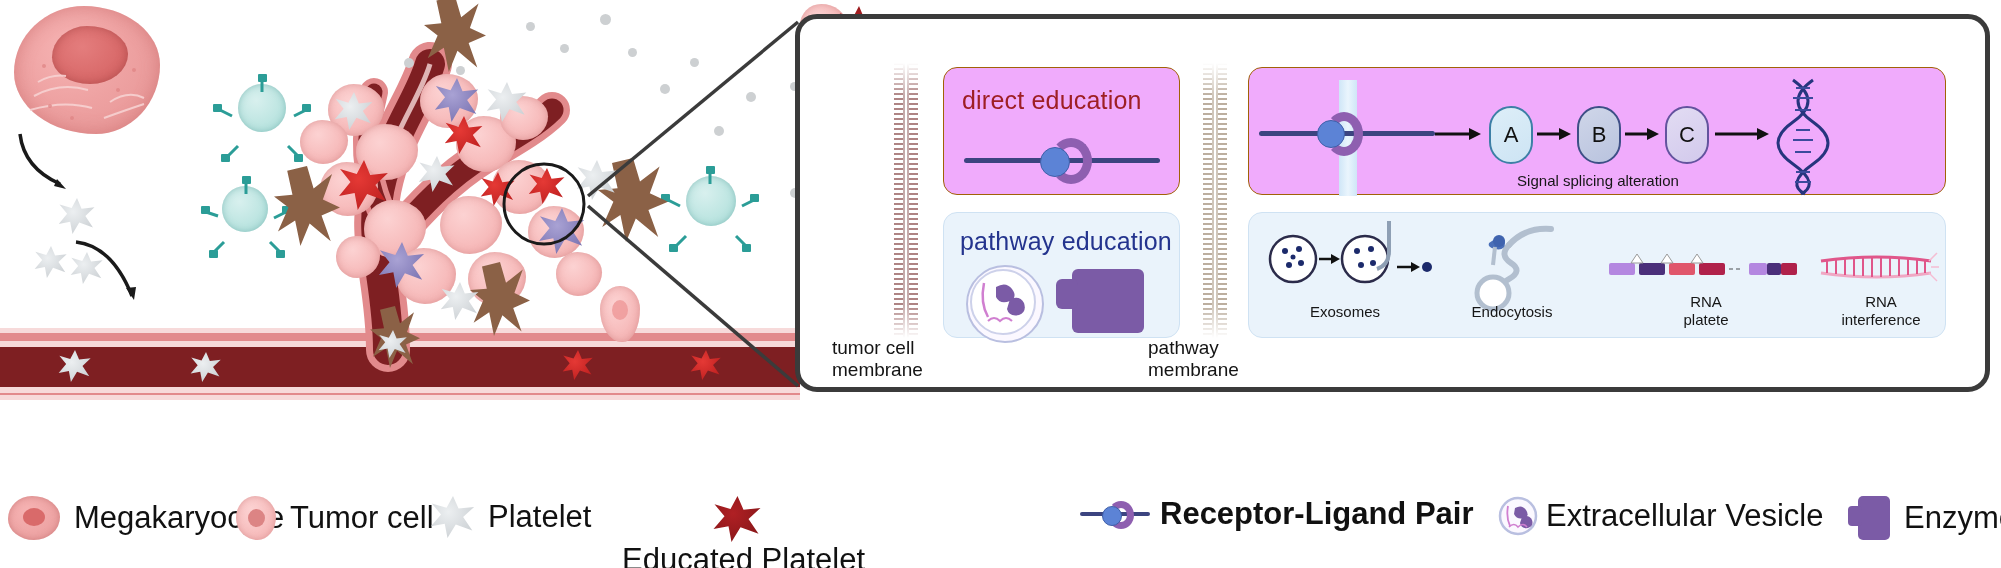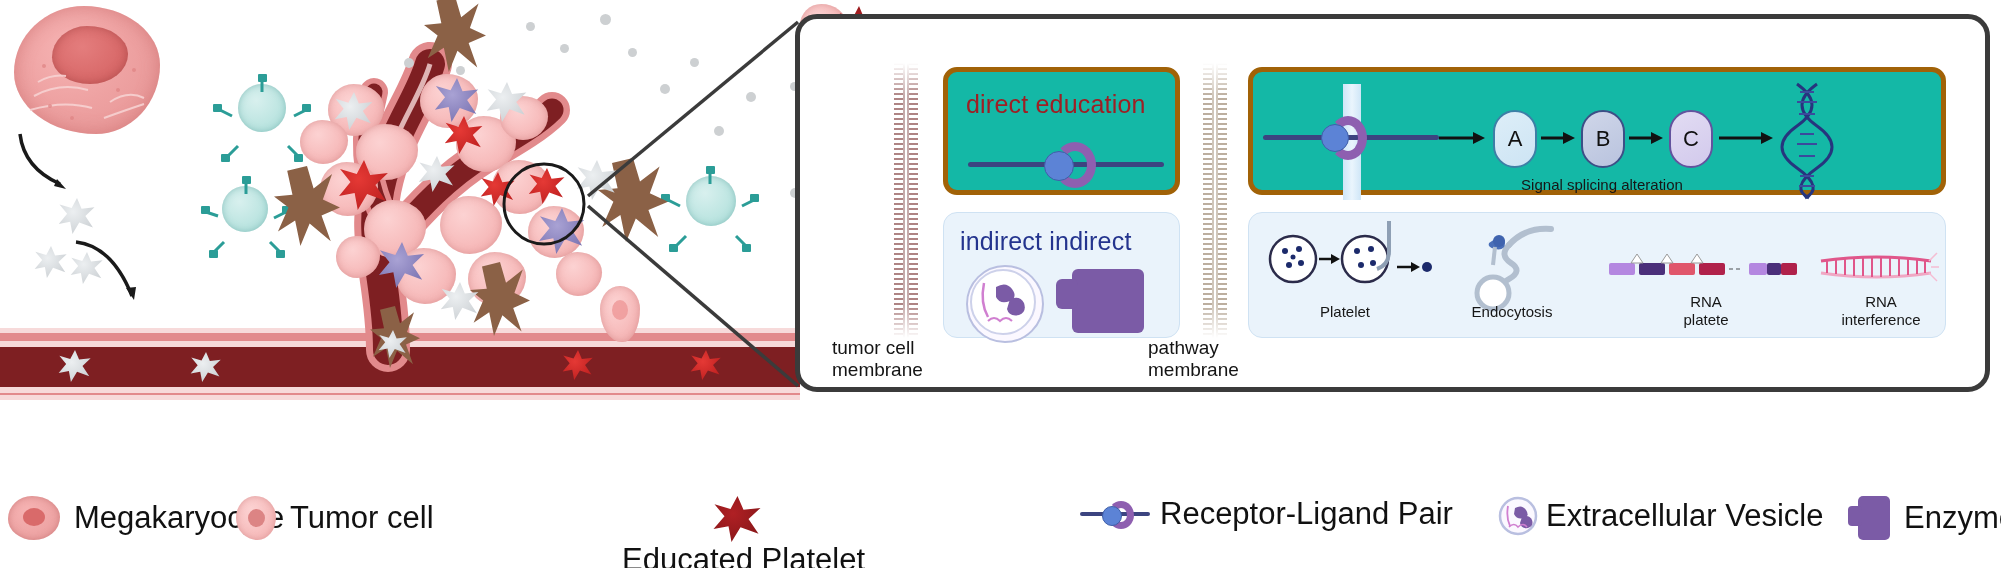--- a/index.html
+++ b/index.html
@@ -56,21 +56,21 @@
 
   .dot{position:absolute;border-radius:50%;background:#cdd0d2;}
 
   .arrowsvg{position:absolute;overflow:visible;}
 
   
   #callout{left:795px;top:14px;width:1195px;height:378px;
     border:5px solid #3b3b3b;border-radius:22px;background:#fff;box-sizing:border-box;}
 
   .panel{position:absolute;box-sizing:border-box;border-radius:14px;}
-  .panel-pink{background:#14b8a6;border:5px solid #a16207;}
+  .panel-pink{background:#f0abfc;border:1px solid #a16207;}
   .panel-blue{background:#eaf3fb;border:1px solid #cfe2f3;}
 
   .p-title{font-size:25px;font-weight:400;letter-spacing:.2px;}
   .t-red{color:#9e1f24;}
   .t-blue{color:#24348e;}
 
   .cap{font-size:15px;color:#161616;text-align:center;line-height:1.18;}
   .memlabel{font-size:19px;color:#141414;line-height:1.18;}
 
   
@@ -304,21 +304,21 @@
 
     <div class="panel panel-pink" style="left:143px;top:48px;width:237px;height:128px;">
       <div class="abs p-title t-red" style="left:18px;top:18px;">direct education</div>
 
       <div class="rl-line" style="left:20px;top:90px;width:196px;"></div>
       <div class="rl-cup" style="left:106px;top:70px;width:42px;height:46px;transform:rotate(0deg);"></div>
       <div class="rl-ball" style="left:96px;top:79px;width:28px;height:28px;"></div>
     </div>
 
     <div class="panel panel-blue" style="left:143px;top:193px;width:237px;height:126px;">
-      <div class="abs p-title t-blue" style="left:16px;top:14px;">indirect indirect</div>
+      <div class="abs p-title t-blue" style="left:16px;top:14px;">pathway education</div>
 
       <div class="ev-ring" style="left:22px;top:52px;width:74px;height:74px;"></div>
       <svg class="arrowsvg" style="left:22px;top:52px;" width="74" height="74">
         <circle cx="37" cy="37" r="32" fill="#fff" stroke="#cdd1ea" stroke-width="2"></circle>
         <path d="M18 18 q-4 20 4 34" stroke="#d07fd0" stroke-width="2.5" fill="none"></path>
         <path d="M30 22 q10 -6 16 2 q6 8 -2 12 q-10 4 -14 -4 z" fill="#7b5ba6"></path>
         <path d="M44 34 q10 -4 14 4 q3 9 -5 12 q-10 2 -12 -6 z" fill="#7b5ba6"></path>
         <path d="M22 56 q6 -6 12 0 q6 -6 12 0" stroke="#d07fd0" stroke-width="2" fill="none"></path>
       </svg>
 
@@ -399,21 +399,21 @@
           <circle cx="94" cy="36" r="3"></circle>
             <circle cx="106" cy="34" r="3"></circle>
           </g>
       </svg>
       <svg class="arrowsvg" style="left:126px;top:2px;" width="60" height="80">
         <path d="M14 6 L14 36 q0 14 -12 18" stroke="#8e9fb4" stroke-width="4" fill="none"></path>
         <line x1="22" y1="52" x2="36" y2="52" stroke="#111" stroke-width="2.5"></line>
         <path d="M36 47 l9 5 l-9 5 z" fill="#111"></path>
         <circle cx="52" cy="52" r="5" fill="#1c2a6b"></circle>
       </svg>
-      <div class="abs cap" style="left:6px;top:90px;width:180px;">Platelet</div>
+      <div class="abs cap" style="left:6px;top:90px;width:180px;">Exosomes</div>
 
       <svg class="arrowsvg" style="left:198px;top:8px;" width="130" height="78">
         <path d="M62 24 q16 -18 42 -16" stroke="#b2bfcf" stroke-width="6" fill="none" stroke-linecap="round"></path>
         <path d="M62 24 q-10 10 2 18 q12 8 -2 16 q-14 8 -18 16" stroke="#b2bfcf" stroke-width="6" fill="none" stroke-linecap="round"></path>
         <circle cx="46" cy="72" r="16" fill="#fff" stroke="#b2bfcf" stroke-width="5"></circle>
         <path d="M48 18 q10 -4 10 4 q0 8 -10 6 q-8 -2 -6 -6 z" fill="#4a6fb8"></path>
         <circle cx="52" cy="20" r="6" fill="#3f63ae"></circle>
         <line x1="48" y1="26" x2="46" y2="44" stroke="#b2bfcf" stroke-width="4"></line>
       </svg>
       <div class="abs cap" style="left:188px;top:90px;width:150px;">Endocytosis</div>
@@ -475,27 +475,31 @@
       <span class="lg-txt">Megakaryocyte</span>
     </div>
 
     <div class="lg-item" style="left:236px;top:88px;">
       <span style="position:relative;display:inline-block;width:40px;height:44px;border-radius:48% 52% 46% 54%/50% 48% 52% 50%;background:radial-gradient(ellipse at 38% 32%,#fcd2d2,#f4b0b0);box-shadow:inset 0 0 6px rgba(200,120,120,.5);margin-right:14px;">
         <span style="position:absolute;left:12px;top:13px;width:17px;height:18px;border-radius:50%;background:#dc8484;"></span>
       </span>
       <span class="lg-txt">Tumor cell</span>
     </div>
 
+    <div class="lg-item" style="left:430px;top:88px;">
+      <span class="plat plat-grey" style="position:relative;display:inline-block;width:46px;height:42px;margin-right:12px;"></span>
+      <span class="lg-txt">Platelet</span>
+    </div>
 
     <div class="lg-item" style="left:622px;top:88px;flex-direction:column;">
       <span class="plat plat-dark" style="position:relative;display:inline-block;width:50px;height:46px;margin-right:12px;"></span>
       <span class="lg-txt">Educated Platelet</span>
     </div>
 
-    <div class="lg-item" style="left:1080px;top:88px;">
+    <div class="lg-item" style="left:1080px;top:88px;font-weight:bold;">
       <span style="position:relative;display:inline-block;width:70px;height:34px;margin-right:10px;">
         <span style="position:absolute;left:0;top:15px;width:70px;height:4px;background:#3c4480;border-radius:2px;"></span>
         <span style="position:absolute;left:28px;top:4px;width:26px;height:28px;border:7px solid #8e5fb0;border-left-color:transparent;border-radius:50%;box-sizing:border-box;"></span>
         <span style="position:absolute;left:22px;top:9px;width:18px;height:18px;border-radius:50%;background:#5c83d6;border:1.5px solid #3f5fa8;"></span>
       </span>
       <span class="lg-txt">Receptor-Ligand Pair</span>
     </div>
 
     <div class="lg-item" style="left:1498px;top:88px;justify-content:flex-end;">
       <span style="position:relative;display:inline-block;width:40px;height:40px;margin-right:8px;">

